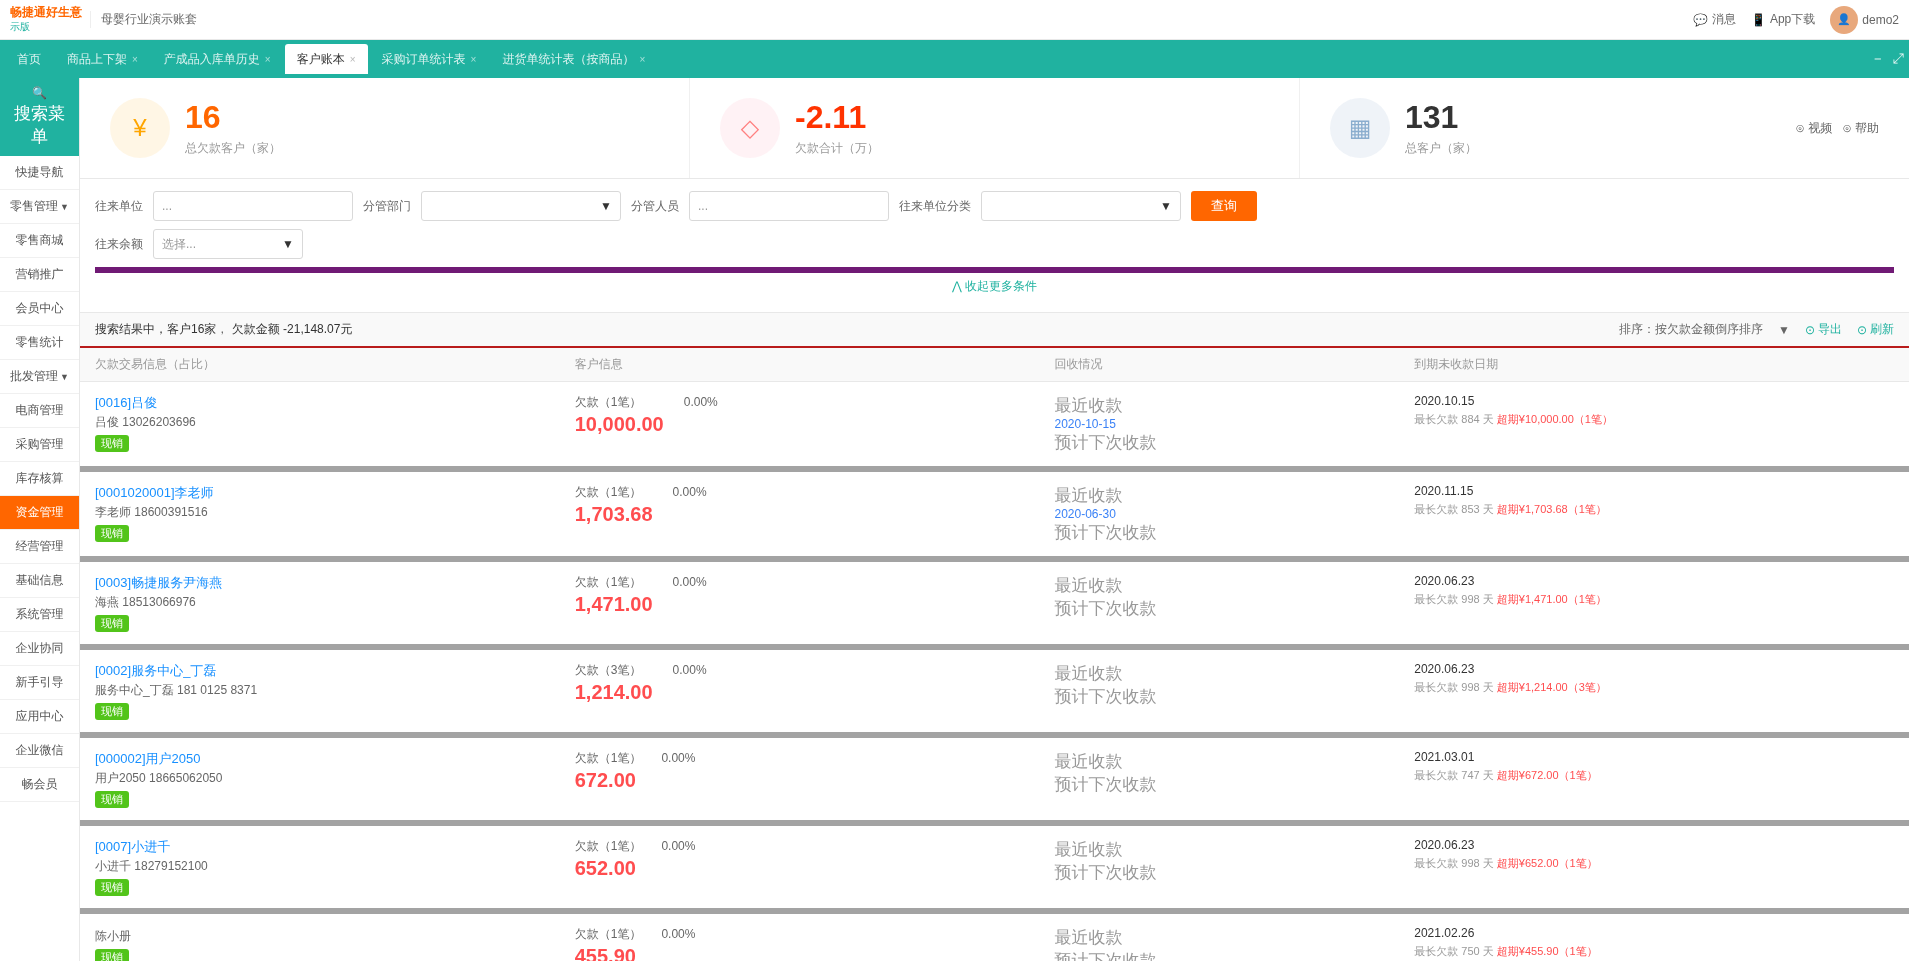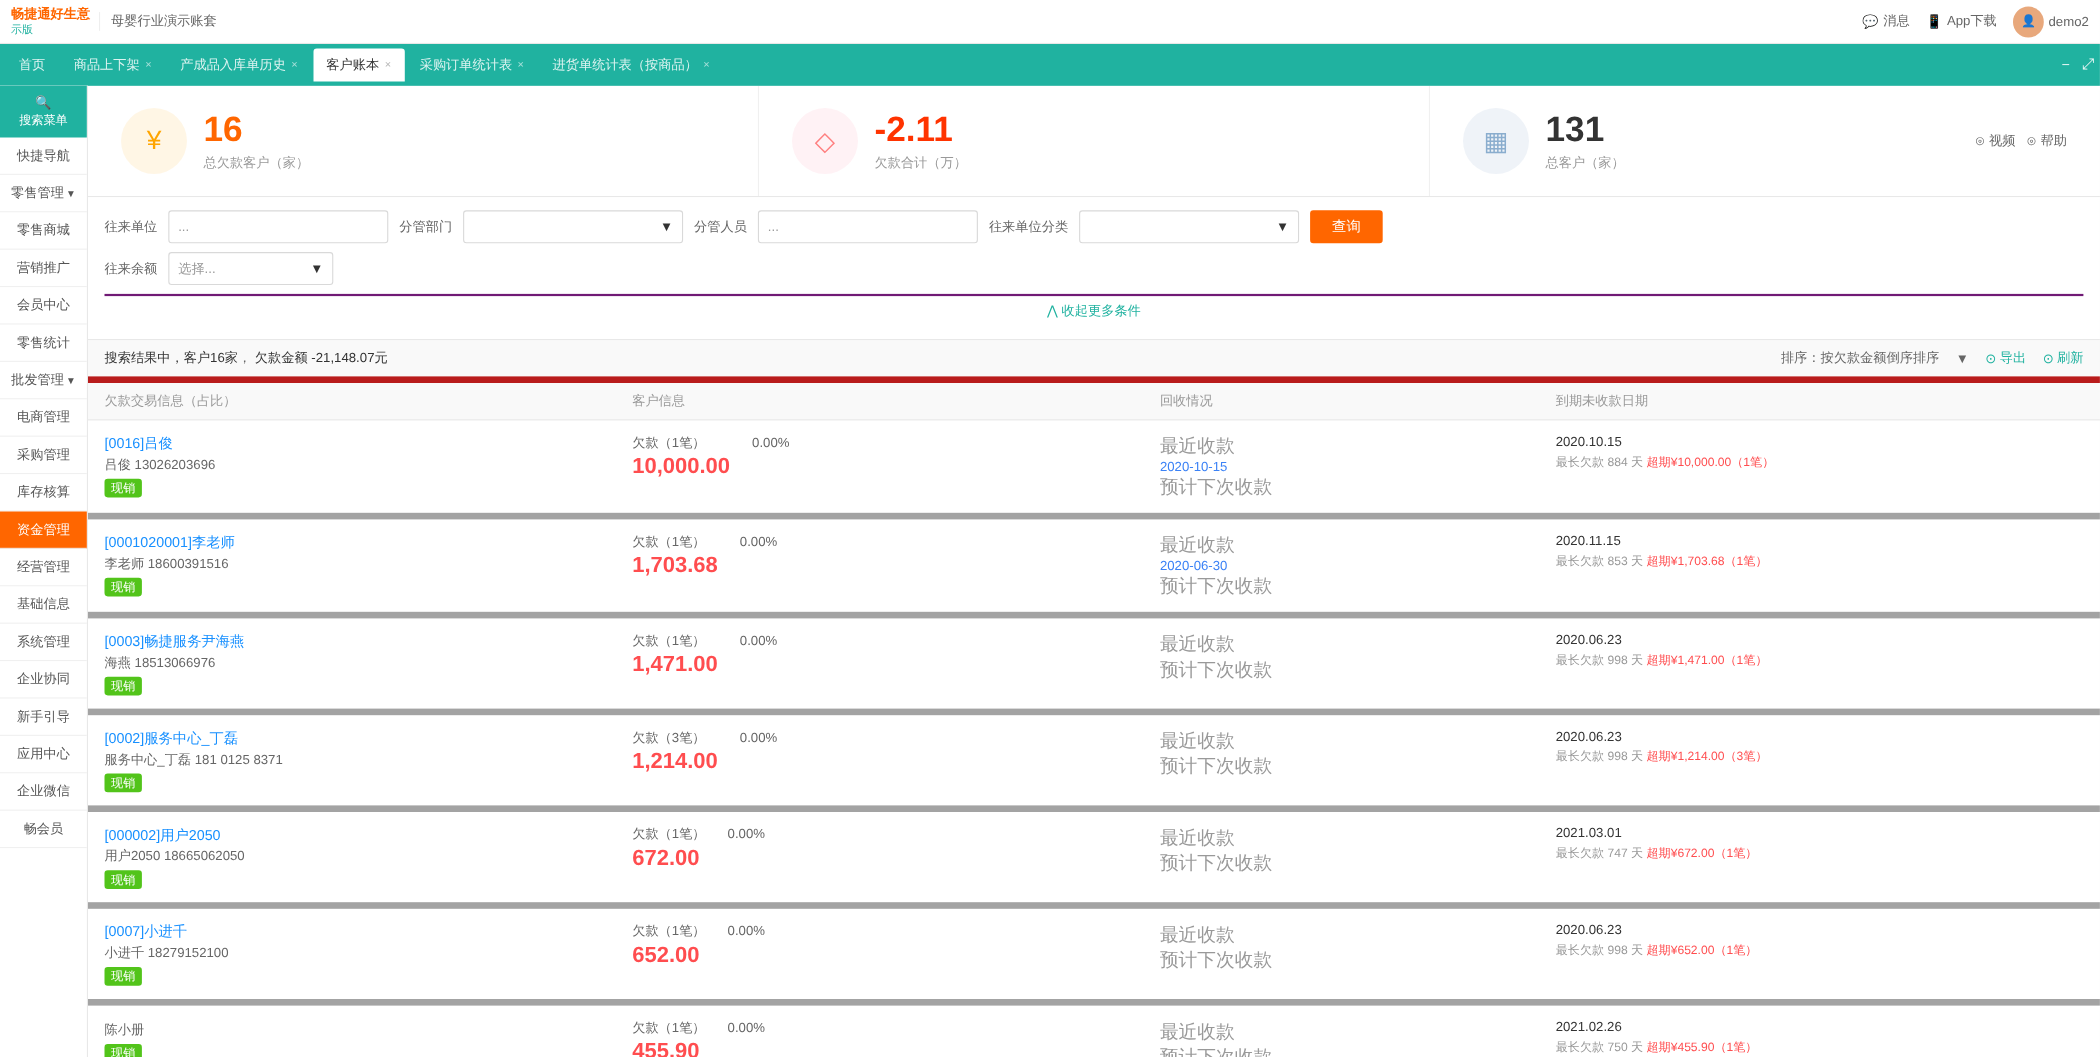--- a/index.html
+++ b/index.html
@@ -50,24 +50,24 @@
     .summary-card-right { margin-left: auto; display: flex; gap: 10px; font-size: 12px; color: #666; }
 
     
     .filter-area { background: #fff; padding: 12px 15px; border-bottom: 1px solid #e8e8e8; }
     .filter-row { display: flex; align-items: center; gap: 10px; margin-bottom: 8px; flex-wrap: wrap; }
     .filter-label { font-size: 12px; color: #666; white-space: nowrap; }
     .filter-input { flex: 1; max-width: 200px; height: 30px; border: 1px solid #d9d9d9; border-radius: 3px; padding: 0 8px; font-size: 12px; display: flex; align-items: center; justify-content: space-between; cursor: pointer; background: #fff; }
     .filter-input.with-dots { color: #999; }
     .filter-select { flex: 1; max-width: 200px; height: 30px; border: 1px solid #d9d9d9; border-radius: 3px; padding: 0 8px; font-size: 12px; display: flex; align-items: center; justify-content: space-between; background: #fff; cursor: pointer; }
     .filter-btn { background: #ff6600; color: #fff; border: none; padding: 0 20px; height: 30px; border-radius: 3px; cursor: pointer; font-size: 13px; }
-    .filter-collapse { text-align: center; padding: 5px; color: #20b2a0; font-size: 12px; cursor: pointer; border-top: 2px solid #701a75; margin-top: 4px; }
-
-    
-    .results-bar { display: flex; align-items: center; padding: 8px 15px; background: #f9f9f9; border-bottom: 6px solid #b91c1c; }
+    .filter-collapse { text-align: center; padding: 5px; color: #20b2a0; font-size: 12px; cursor: pointer; border-top: 6px solid #701a75; margin-top: 4px; }
+
+    
+    .results-bar { display: flex; align-items: center; padding: 8px 15px; background: #f9f9f9; border-bottom: 2px solid #b91c1c; }
     .results-info { font-size: 12px; color: #666; }
     .results-info span { color: #333; }
     .results-actions { margin-left: auto; display: flex; align-items: center; gap: 15px; font-size: 12px; color: #666; }
     .sort-label { color: #666; }
     .action-btn { display: flex; align-items: center; gap: 3px; cursor: pointer; color: #20b2a0; }
 
     
     .data-table { background: #fff; }
     .table-header { display: grid; grid-template-columns: 2fr 2fr 1.5fr 2fr; padding: 8px 15px; background: #f9f9f9; border-bottom: 1px solid #e8e8e8; font-size: 12px; color: #999; font-weight: normal; }
     .table-row { display: grid; grid-template-columns: 2fr 2fr 1.5fr 2fr; padding: 12px 15px; border-bottom: 6px solid #a3a3a3; align-items: start; }
@@ -144,21 +144,21 @@
     <span>－</span>
     <span>⤢</span>
   </div>
 </div>
 
 <div class="main">
 
   <div class="sidebar">
     <div class="sidebar-search">
       <span>🔍</span>
-      <div style="font-size:11px;margin-top:2px;">搜索菜单</div>
+      <div style="font-size:17px;margin-top:2px;">搜索菜单</div>
     </div>
     <div class="sidebar-item">
       <div>快捷导航</div>
     </div>
     <div class="sidebar-item has-arrow">
       <span>零售管理</span>
       <span style="font-size:9px;">▼</span>
     </div>
     <div class="sidebar-item">
       <span>零售商城</span>

